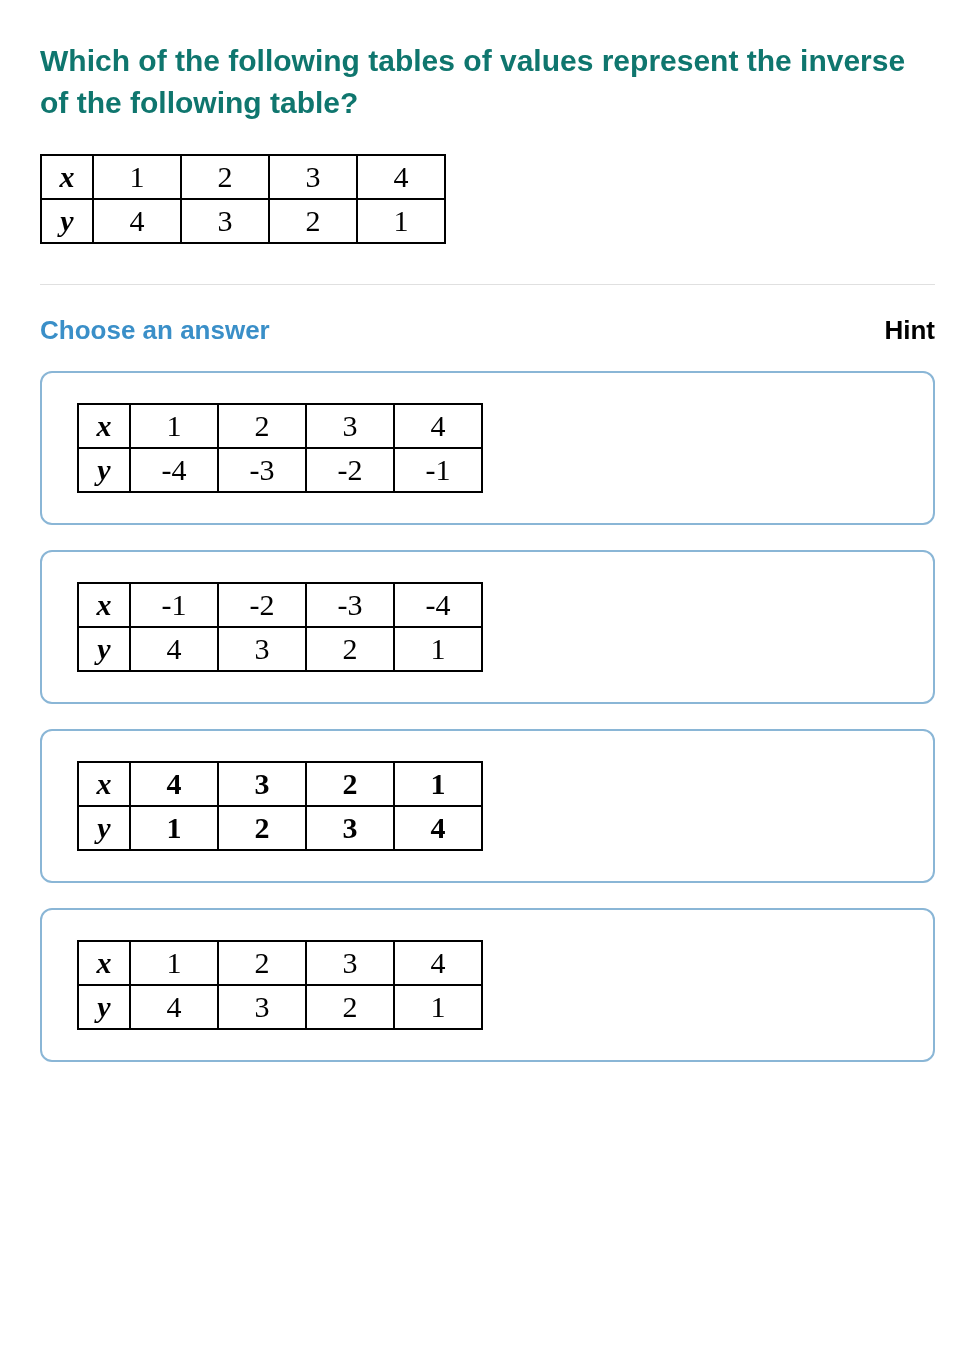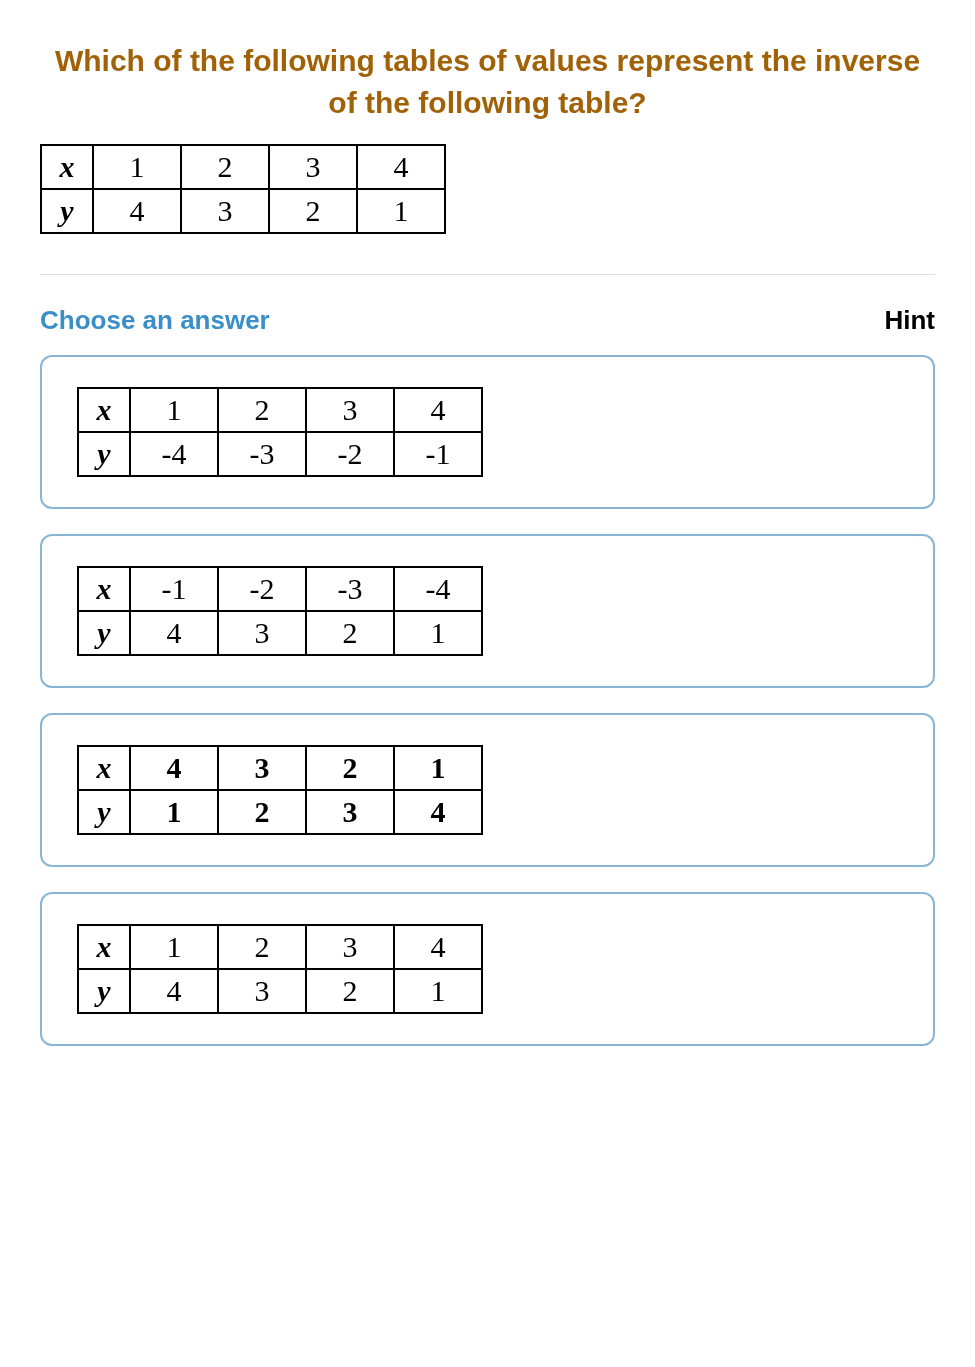--- a/index.html
+++ b/index.html
@@ -7,40 +7,39 @@
       margin: 0;
       padding: 0;
     }
     body {
       font-family: 'Segoe UI', Tahoma, Geneva, Verdana, sans-serif;
       background: #ffffff;
       padding: 40px;
       width: 975px;
     }
     .question {
-      color: #a16207;
+      color: #0f766e;
       font-size: 30px;
       font-weight: 600;
       line-height: 1.4;
-      margin-bottom: 20px;
-      text-align: center;
+      margin-bottom: 30px;
     }
     .main-table-wrapper {
       margin-bottom: 40px;
     }
     .divider {
       border: none;
       border-top: 1px solid #e0e0e0;
       margin-bottom: 30px;
     }
     .choose-row {
       display: flex;
       justify-content: space-between;
       align-items: flex-start;
-      margin-bottom: 19px;
+      margin-bottom: 25px;
     }
     .choose-label {
       color: #3a8fc8;
       font-size: 26px;
       font-weight: 700;
     }
     .hint {
       color: #000000;
       font-size: 26px;
       font-weight: 700;

